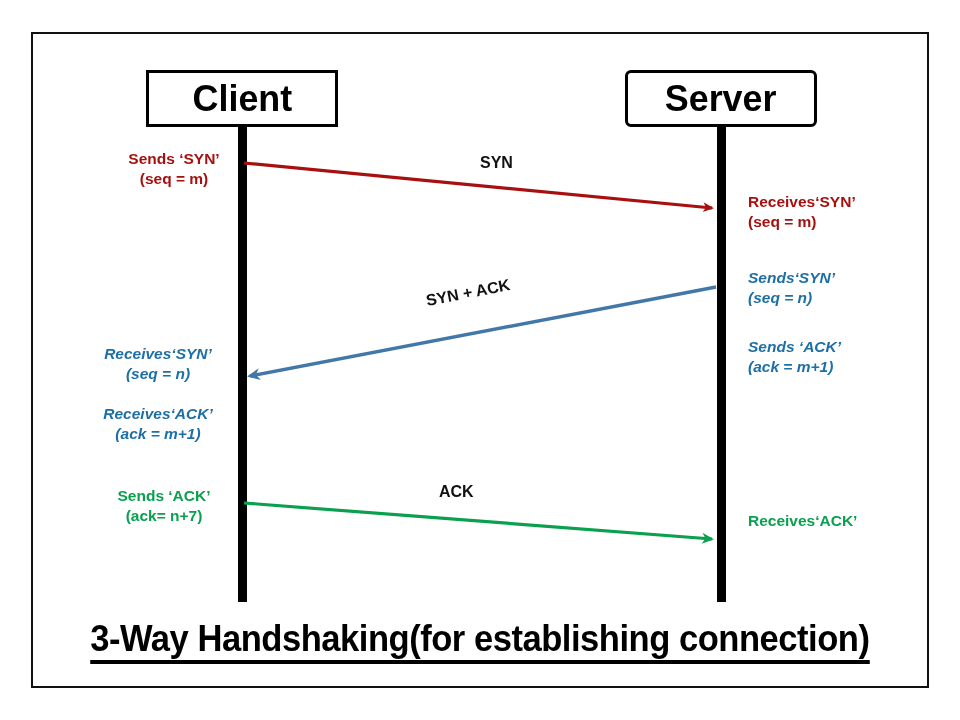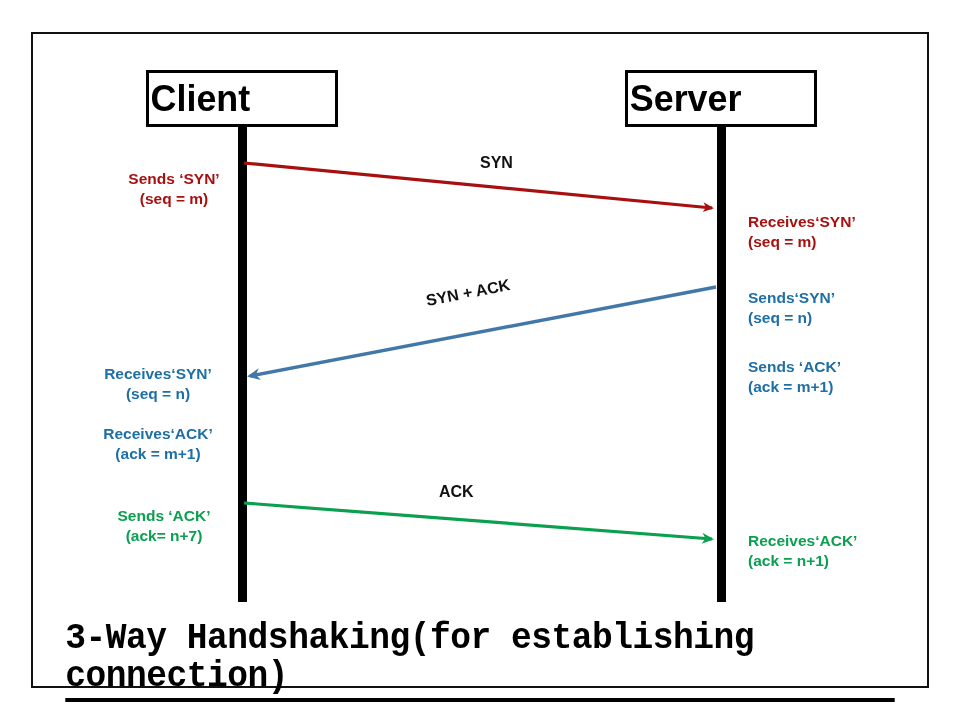--- a/index.html
+++ b/index.html
@@ -35,33 +35,33 @@
   }
 
   
   .node-box {
     position: absolute;
     box-sizing: border-box;
     border: 3px solid #000000;
     background: #ffffff;
     display: flex;
     align-items: center;
-    justify-content: flex-start;
+    justify-content: center;
     font-weight: bold;
     color: #000000;
     letter-spacing: 0px;
   }
   .node-box .node-label {
     font-size: 37px;
     font-weight: bold;
     line-height: 1;
     transform: scaleX(0.97);
   }
   #node-client { left: 146px; top: 70px; width: 192px; height: 57px; }
-  #node-server { left: 625px; top: 70px; width: 192px; height: 57px; }
+  #node-server { left: 625px; top: 70px; width: 192px; height: 57px; border-radius: 6px; }
 
   
   .lifeline {
     position: absolute;
     width: 9px;
     background: #000000;
   }
   #lifeline-client { left: 238px; top: 124px; height: 478px; }
   #lifeline-server { left: 717px; top: 124px; height: 478px; }
 
@@ -73,25 +73,24 @@
     height: 720px;
     pointer-events: none;
   }
 
   
   .ann {
     position: absolute;
     font-weight: bold;
     line-height: 1.28;
     white-space: nowrap;
-    margin-top: 20px;
   }
   .ann .l1, .ann .l2 { display: block; }
   .ann-red  { color: #a81010; font-size: 15.5px; }
-  .ann-blue { color: #1d6fa5; font-size: 15.5px; }
+  .ann-blue { color: #1d6fa5; font-size: 15.5px; font-style: italic; }
   .ann-green{ color: #0aa04f; font-size: 15.5px; }
 
   
   #ann-client-syn      { left: 104px; top: 149px; width: 140px; text-align: center; }
   #ann-server-rcv-syn  { left: 748px; top: 192px; width: 150px; text-align: left; }
   #ann-server-send-syn { left: 748px; top: 268px; width: 150px; text-align: left; }
   #ann-server-send-ack { left: 748px; top: 337px; width: 150px; text-align: left; }
   #ann-client-rcv-syn  { left: 84px; top: 344px; width: 148px; text-align: center; }
   #ann-client-rcv-ack  { left: 84px; top: 404px; width: 148px; text-align: center; }
   #ann-client-send-ack { left: 96px; top: 486px; width: 136px; text-align: center; }
@@ -108,22 +107,21 @@
   #caption-syn      { left: 480px; top: 154px; }
   #caption-syn-ack  { left: 428px; top: 292px; transform: rotate(-11deg); transform-origin: left bottom; }
   #caption-ack      { left: 439px; top: 483px; }
 
   
   #title-bar {
     position: absolute;
     left: 48px;
     top: 620px;
     width: 864px;
-    text-align: left;
-    font-family: Liberation Mono, monospace;
+    text-align: center;
   }
   #title-bar .title-text {
     display: inline-block;
     font-size: 36px;
     font-weight: bold;
     color: #000000;
     letter-spacing: -0.5px;
     transform: scaleX(0.96);
     border-bottom: 4px solid #000000;
     padding-bottom: 2px;
@@ -196,20 +194,19 @@
     <span class="l1">Receives‘ACK’</span>
     <span class="l2">(ack = m+1)</span>
   </div>
 
   <div class="ann ann-green" id="ann-client-send-ack">
     <span class="l1">Sends ‘ACK’</span>
     <span class="l2">(ack= n+7)</span>
   </div>
   <div class="ann ann-green" id="ann-server-rcv-ack">
     <span class="l1">Receives‘ACK’</span>
-    <span class="l2">(ack = n+1)</span>
   </div>
 
   <div id="title-bar">
     <span class="title-text">3-Way Handshaking(for establishing connection)</span>
   </div>
 
 </div>
 
 </body></html>

